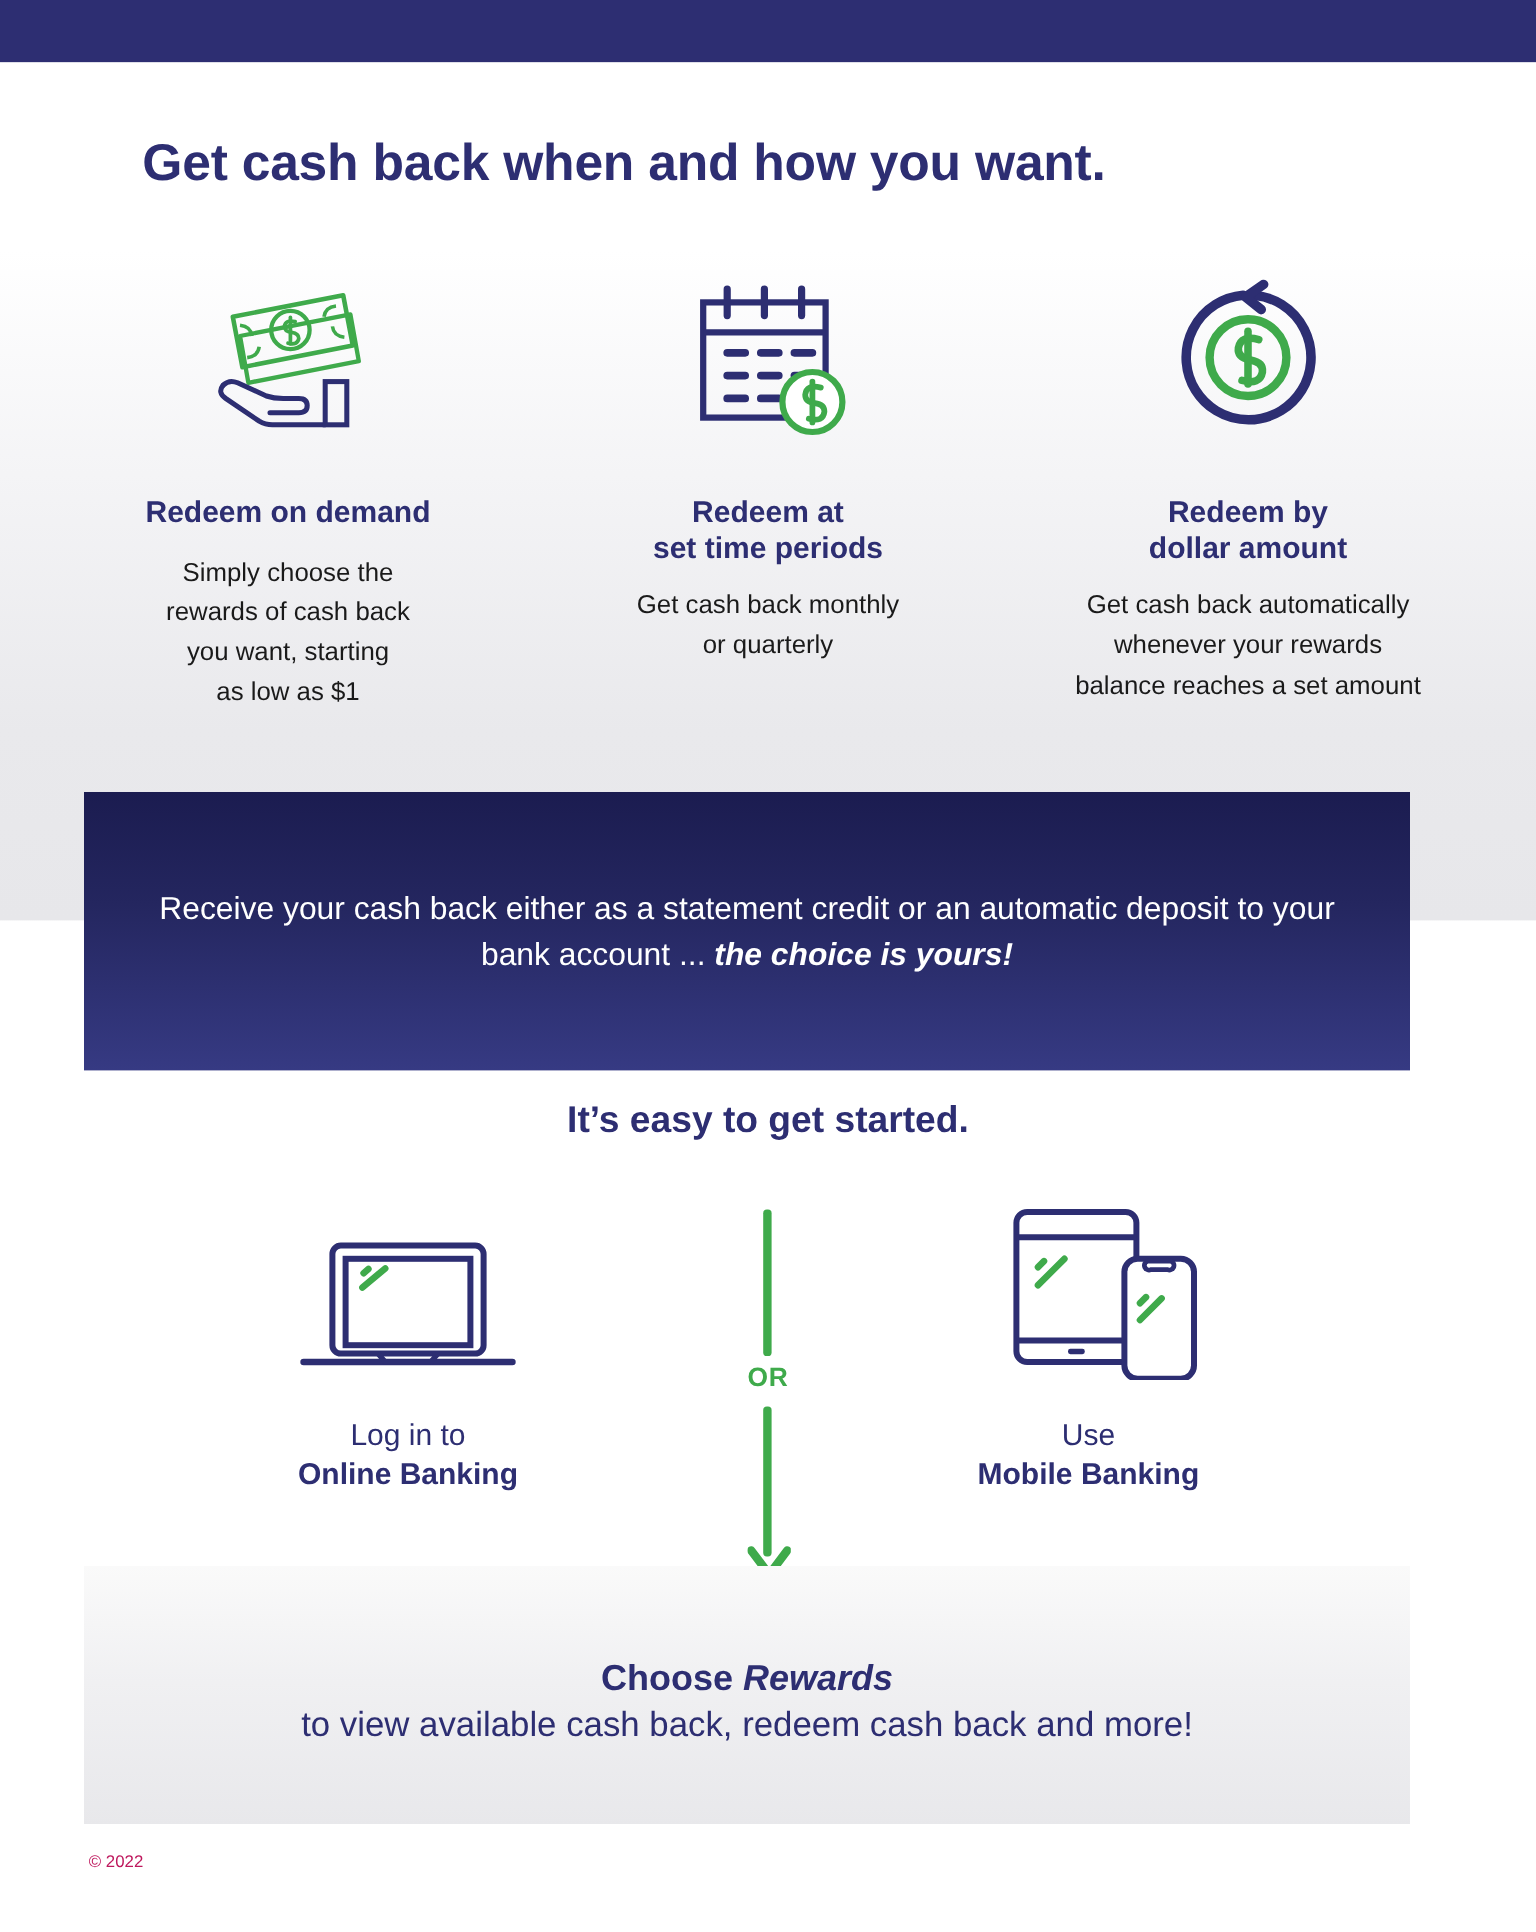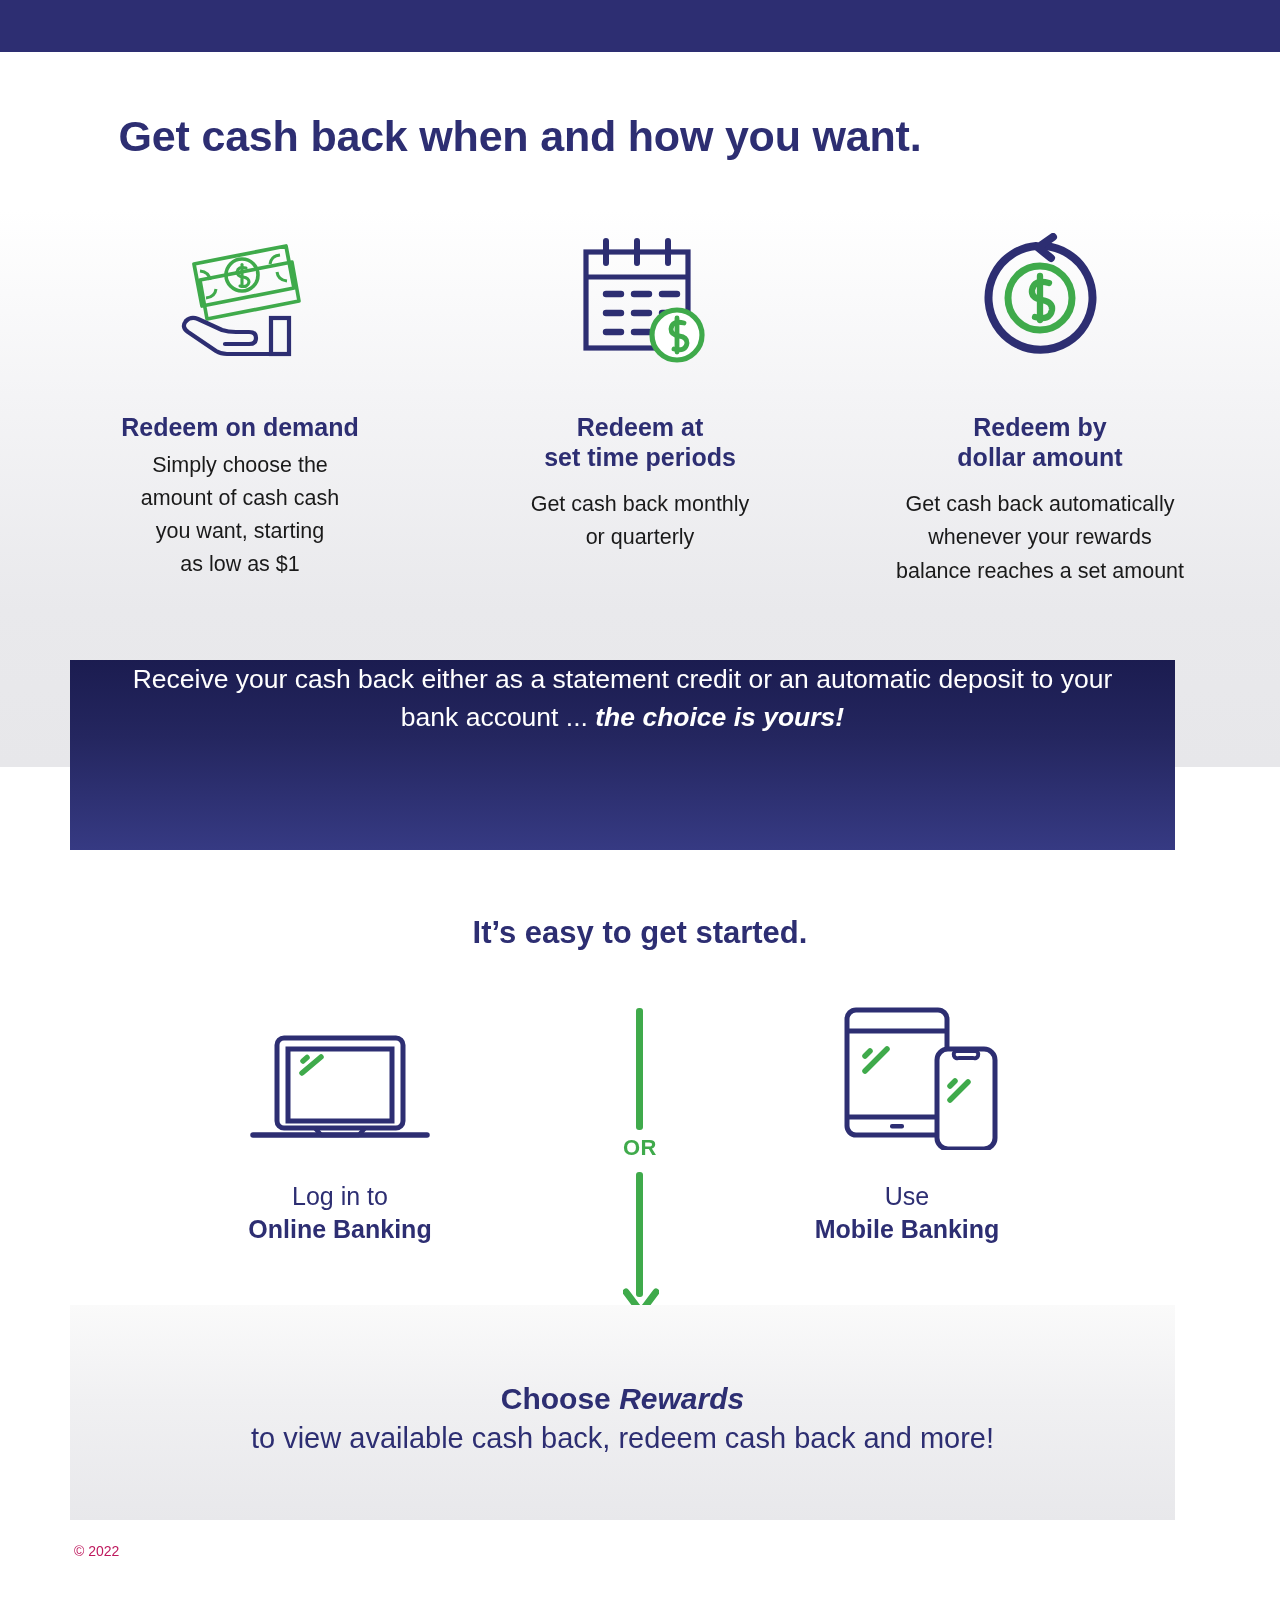--- a/index.html
+++ b/index.html
@@ -39,31 +39,31 @@
   .feature .icon-wrap { height:135px; display:flex; align-items:center; justify-content:center; }
   .feature h3 {
     font-size:25px; font-weight:bold; color:#2d2e72; text-align:center;
     line-height:1.18; margin-top:48px;
   }
   .feature p {
     font-size:21.5px; color:#1a1a1a; text-align:center; line-height:1.55;
     margin-top:12px;
   }
   .f1 h3 { margin-top:48px; }
-  .f1 p  { margin-top:6px;text-align:center; }
+  .f1 p  { margin-top:18px;text-align:center; }
   .f2 h3 { margin-top:48px; }
   .f2 p  { margin-top:16px; }
   .f3 h3 { margin-top:48px; }
   .f3 p  { margin-top:16px; }
 
   
   .banner {
-    position:absolute; left:70px; top:660px; width:1105px; height:190px;
+    position:absolute; left:70px; top:660px; width:1105px; height:232px;
     background:linear-gradient(180deg,#1b1c50 0%, #24265f 40%, #363a83 100%);
-    display:flex; justify-content:center;
+    display:flex; align-items:center; justify-content:center;
   }
   .banner p {
     color:#ffffff; font-size:26.5px; line-height:1.45; text-align:center;
     max-width:990px;
   }
   .banner .em { font-weight:bold; font-style:italic; }
 
   
   .started-title {
     position:absolute; left:0; top:915px; width:1280px; text-align:center;
@@ -139,21 +139,21 @@
         <circle cx="72" cy="42" r="16" stroke="#3faa4b" stroke-width="3.6" fill="none"></circle>
         <path d="M76 35 q-8 -2 -9 4 q0 4 6 5 q6 1 6 5 q-1 6 -9 4" stroke="#3faa4b" stroke-width="3.1" fill="none" stroke-linecap="round"></path>
         <path d="M72 31.5 v22" stroke="#3faa4b" stroke-width="3.1" stroke-linecap="round"></path>
 
         <path d="M16 88 q-5 6 2 11 l28 19 q5 3 11 3 h44" stroke="#2d2e72" stroke-width="4.2" fill="none" stroke-linecap="round" stroke-linejoin="round"></path>
         <path d="M16 88 q5 -5 12 -2 l24 11 q6 2 14 2 h13 q7 0 7 6 q0 6 -7 6 h-24" stroke="#2d2e72" stroke-width="4.2" fill="none" stroke-linecap="round" stroke-linejoin="round"></path>
         <rect x="101" y="85" width="18" height="36" stroke="#2d2e72" stroke-width="4.2" fill="none"></rect>
       </svg>
     </div>
     <h3>Redeem on demand</h3>
-    <p><span>Simply choose the</span><br><span>amount of cash cash</span><br><span>you want, starting</span><br><span>as low as $1</span></p>
+    <p><span>Simply choose the</span><br><span>rewards of cash back</span><br><span>you want, starting</span><br><span>as low as $1</span></p>
   </div>
 
   <div class="feature f3">
     <div class="icon-wrap">
       <svg width="135" height="130" viewBox="0 0 135 130" fill="none">
 
         <path d="M33 8 v22 M64 8 v22 M95 8 v22" stroke="#2d2e72" stroke-width="6" stroke-linecap="round"></path>
 
         <rect x="13" y="19" width="102" height="96" stroke="#2d2e72" stroke-width="5.2" fill="none"></rect>
         <path d="M13 44 H115" stroke="#2d2e72" stroke-width="5.2"></path>

